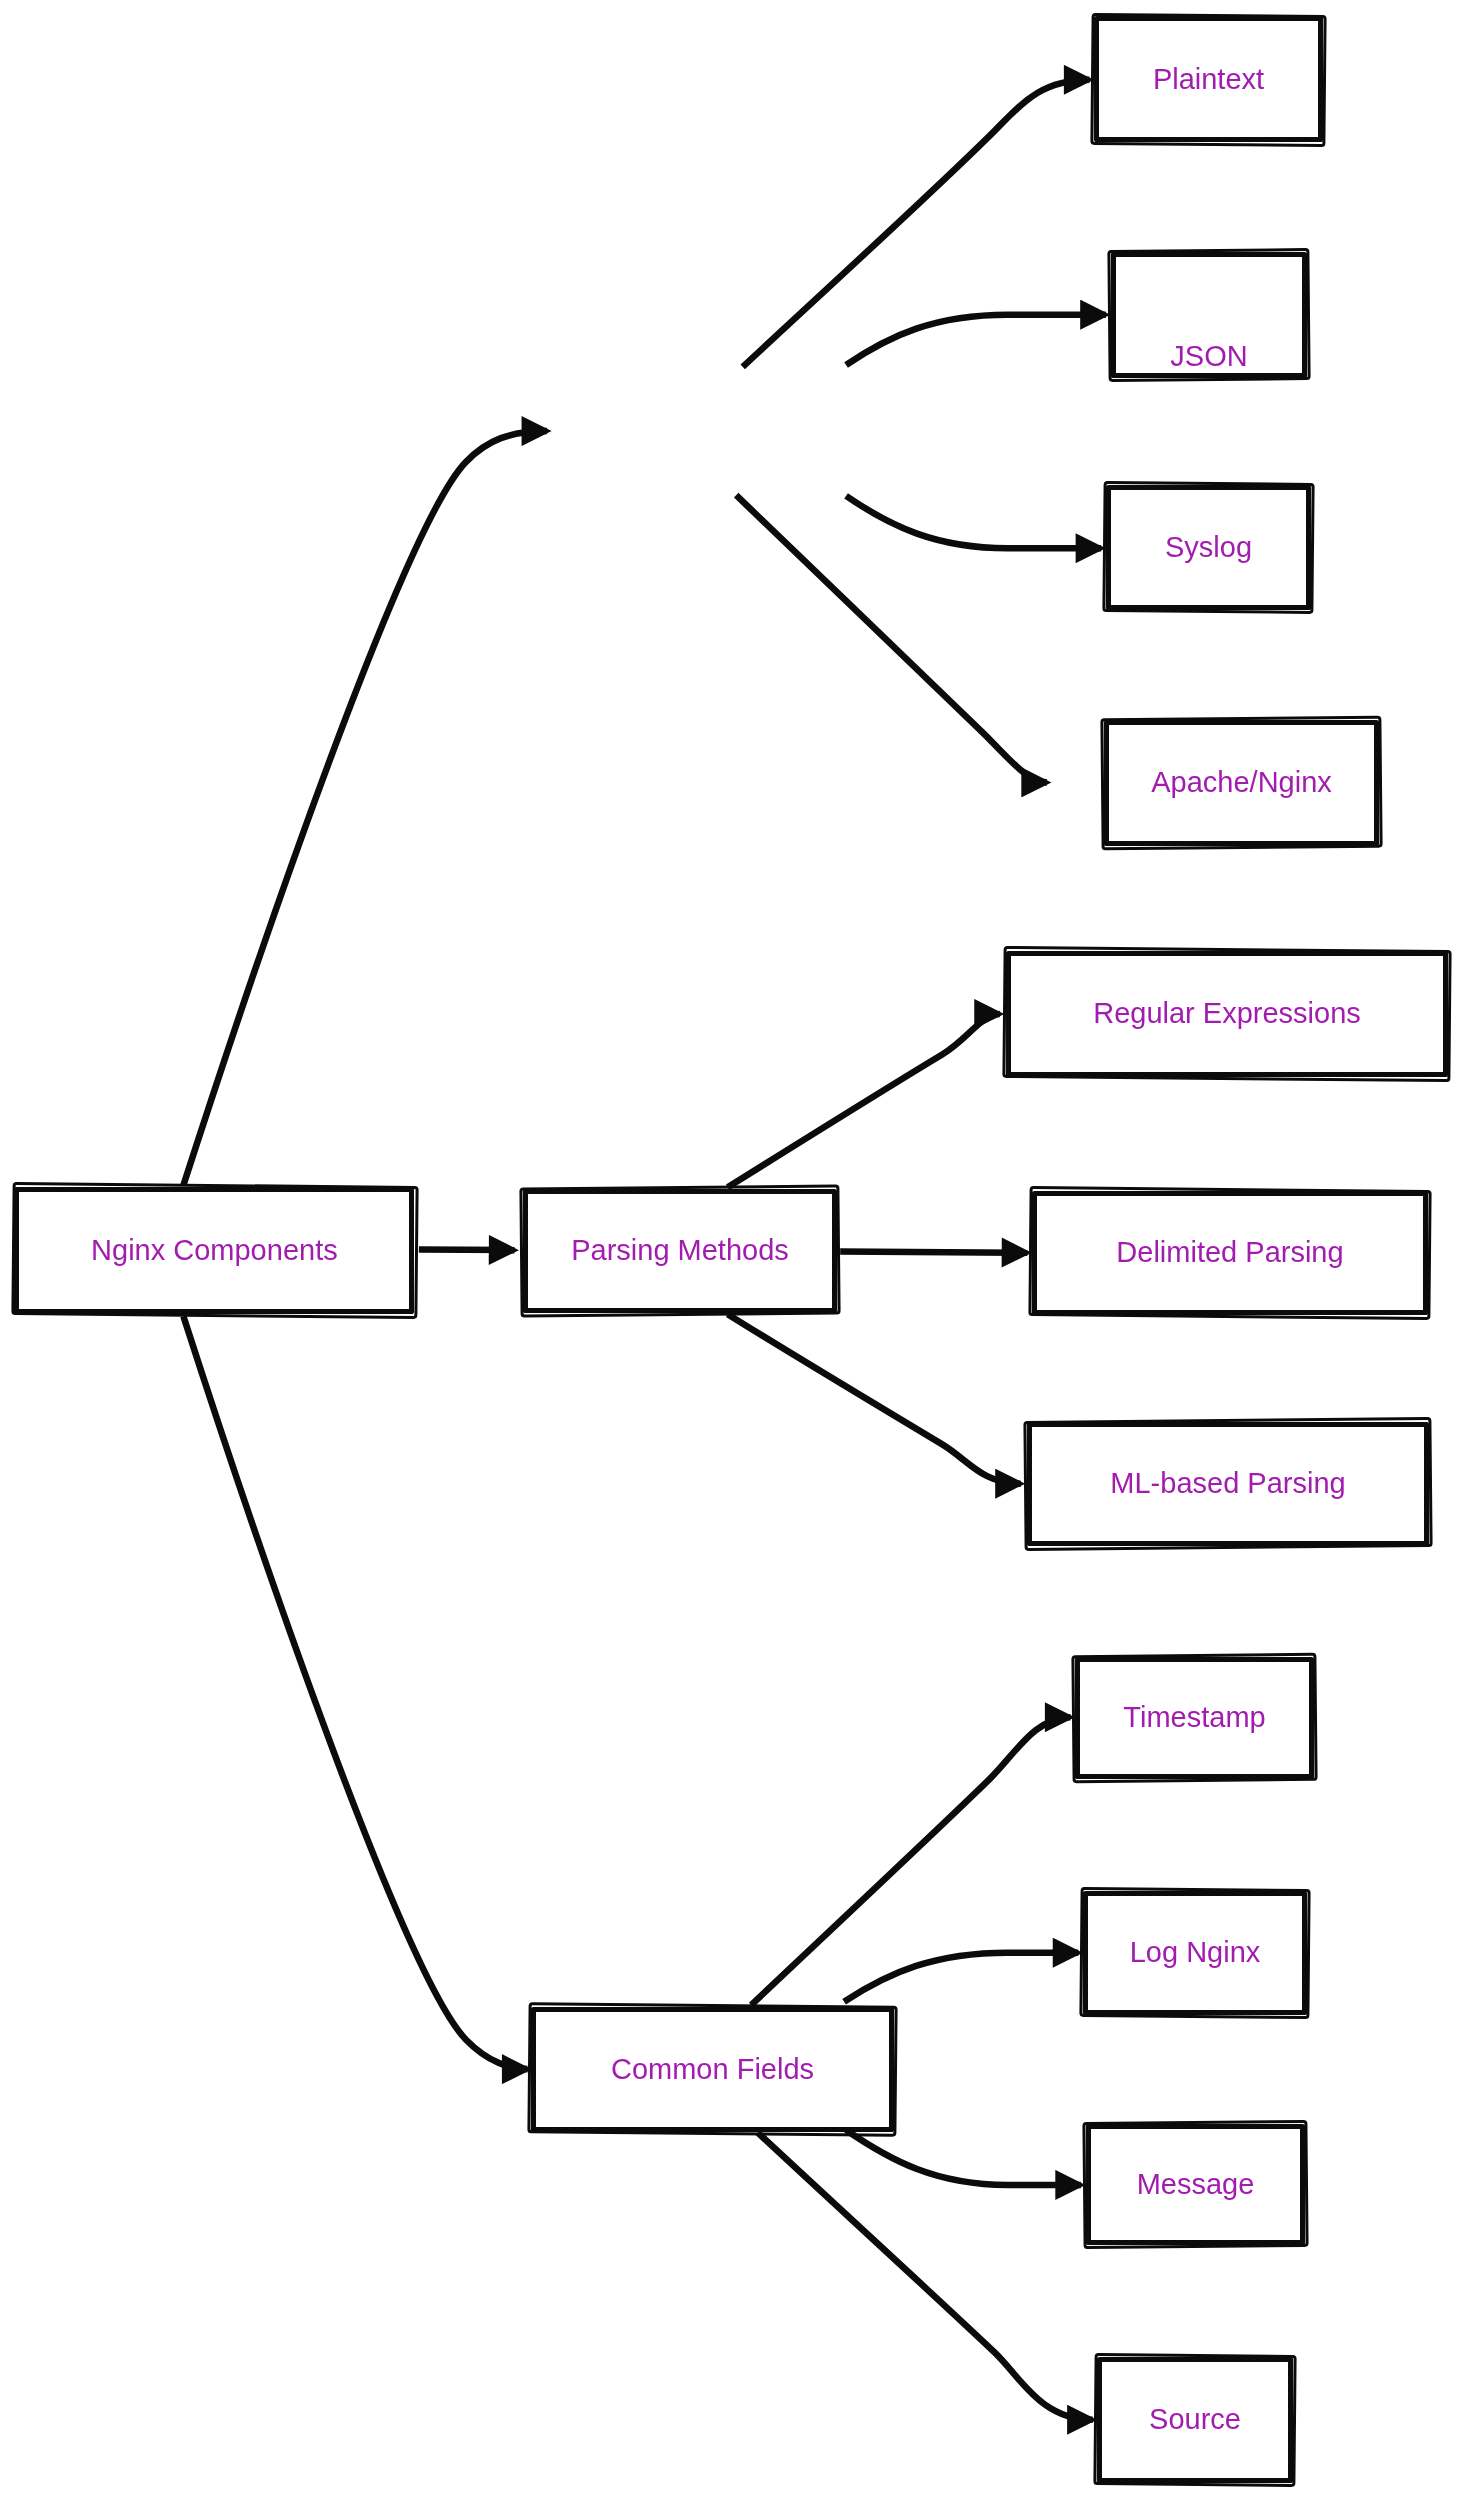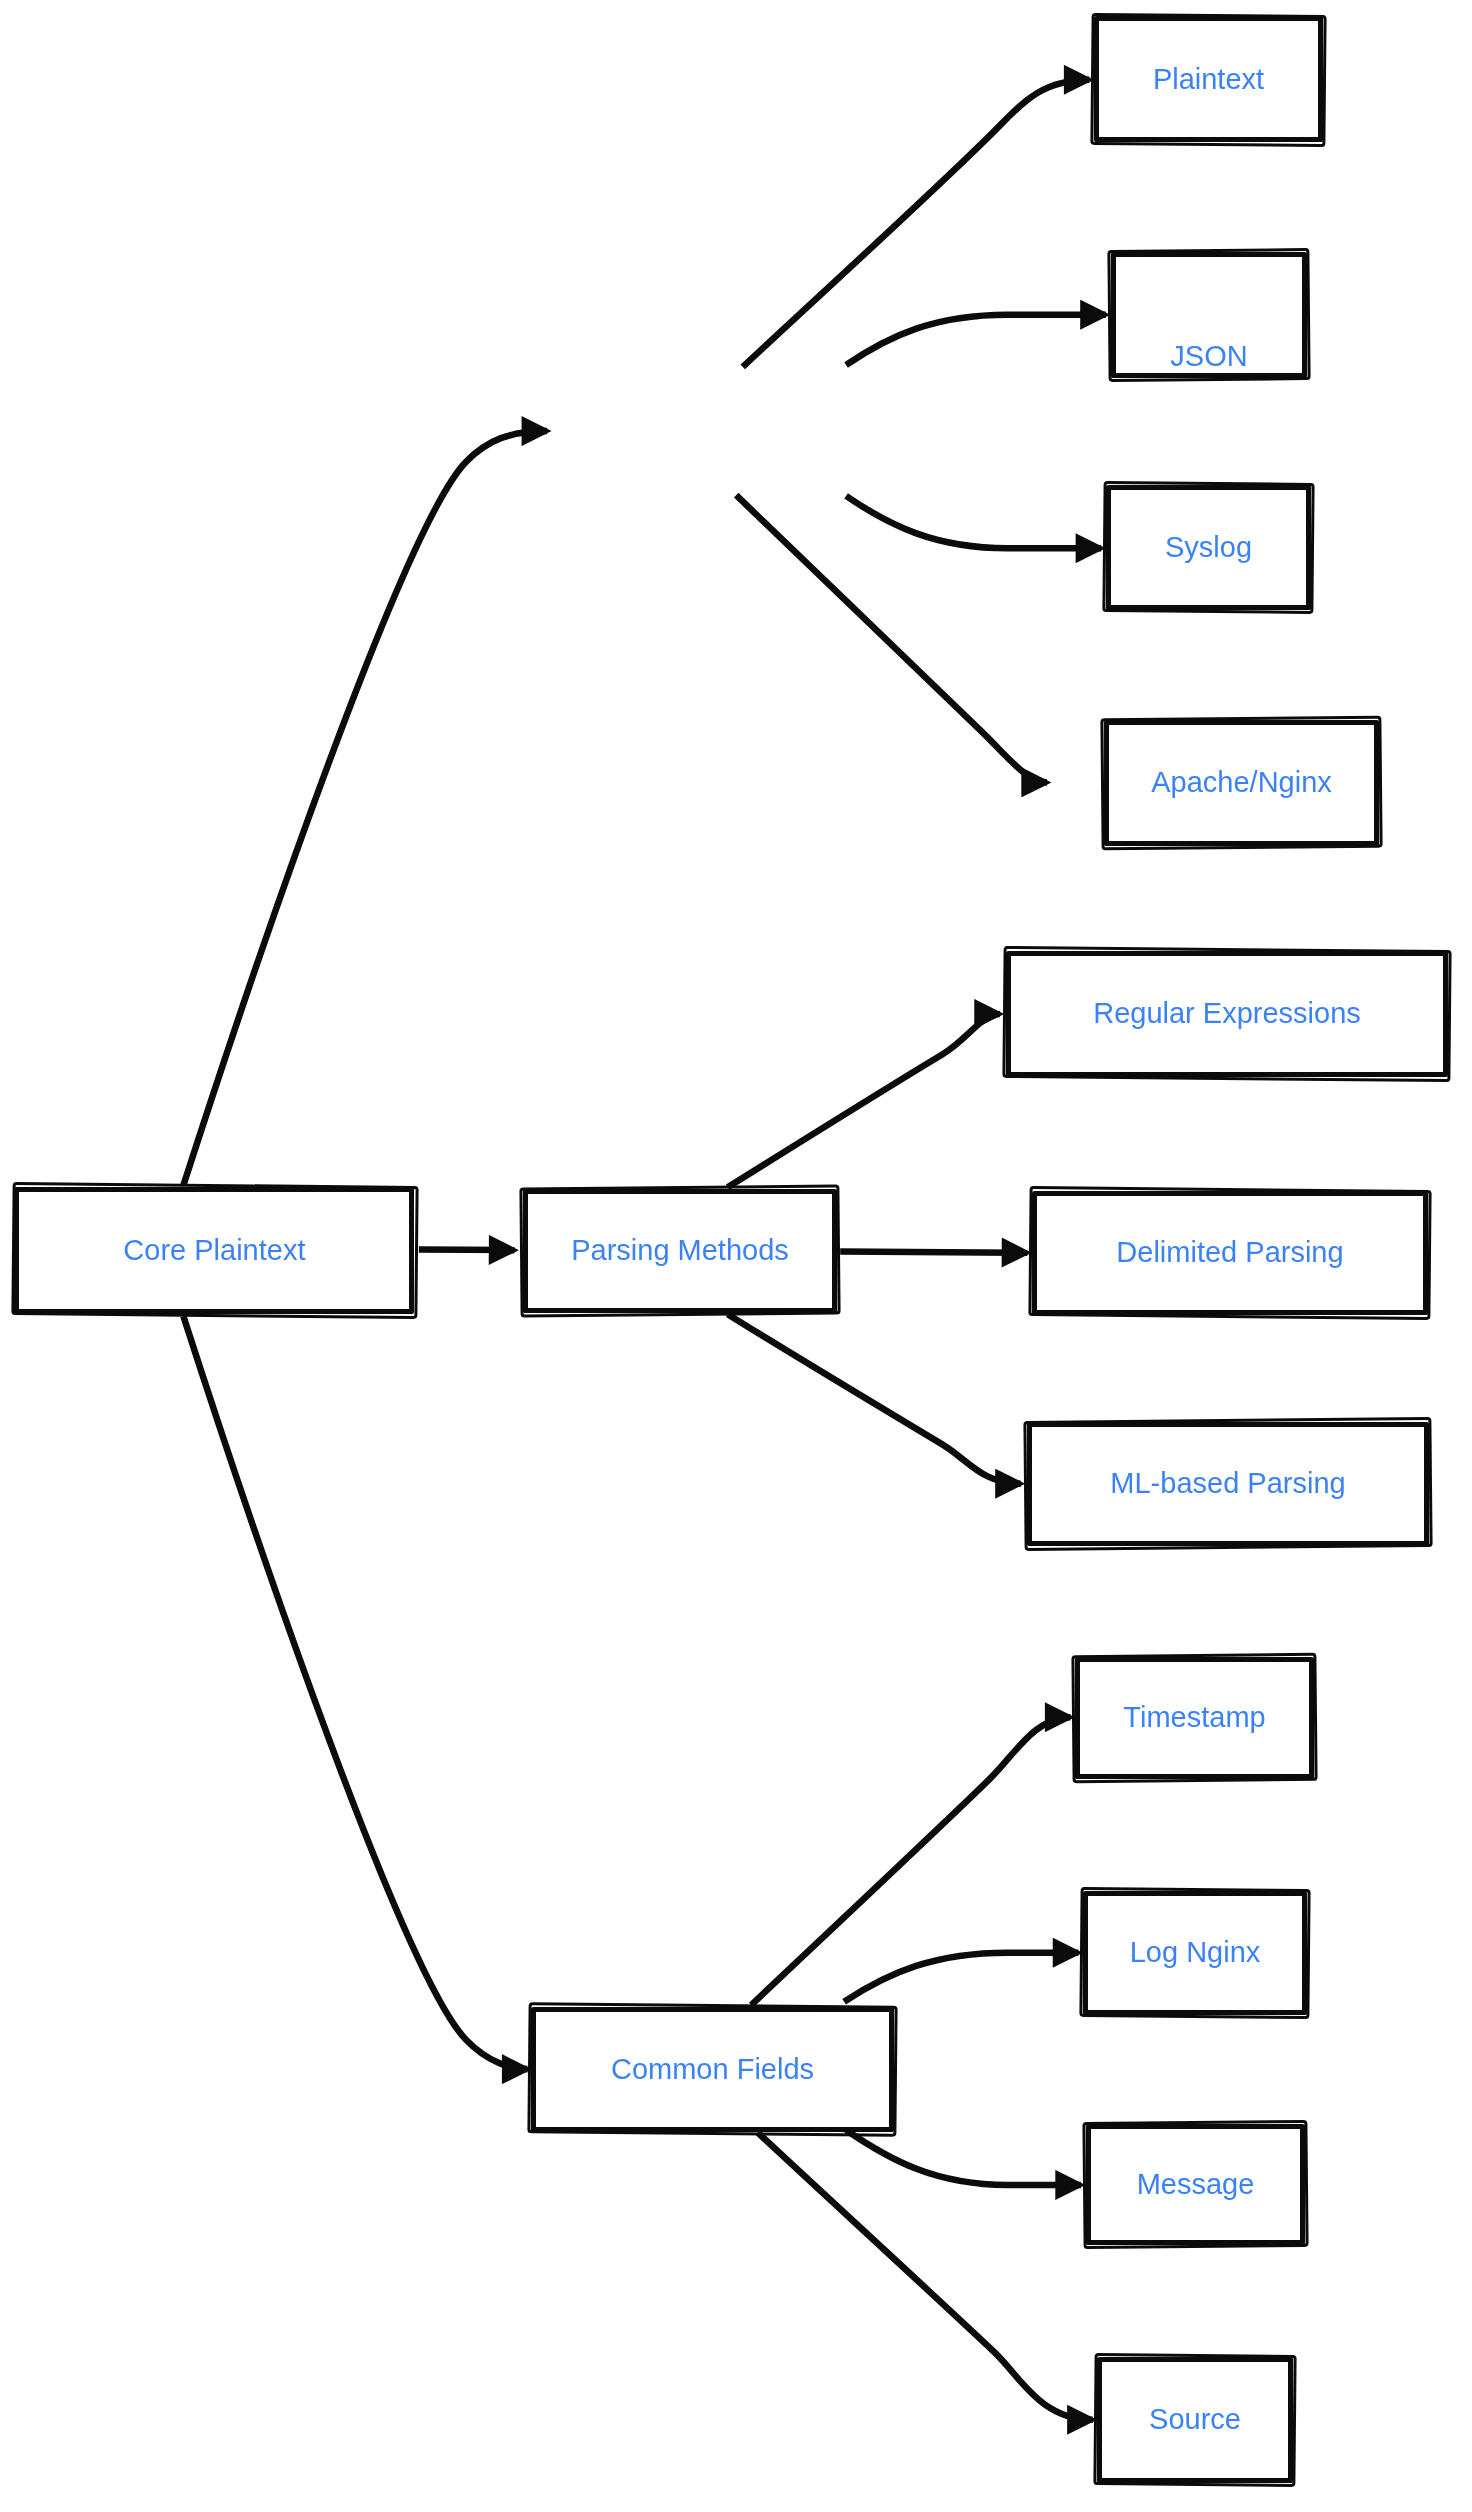--- a/index.html
+++ b/index.html
@@ -26,21 +26,21 @@
     position: absolute;
     box-sizing: border-box;
     background: #ffffff;
     border: 5.2px solid #0b0b0b;
     border-radius: 2.6px;
     display: flex;
     align-items: center;
     justify-content: center;
     text-align: center;
     font-size: 29px;
-    color: #3b82f6;
+    color: #a21caf;
     line-height: 1.15;
   }
   
   .node::before {
     content: "";
     position: absolute;
     inset: -7.9px;
     border: 3.3px solid #0b0b0b;
     border-radius: 3.9px;
     pointer-events: none;
@@ -86,21 +86,21 @@
     <path class="edge" d="M 1112,1815 C 1200,1760 1360,1660 1440,1612 C 1480,1588 1500,1550 1528,1550" marker-end="url(#arrow)"></path>
     <path class="edge" d="M 1284,1913 L 1570,1915" marker-end="url(#arrow)"></path>
     <path class="edge" d="M 1112,2009 C 1200,2064 1360,2160 1440,2208 C 1480,2232 1500,2268 1560,2268" marker-end="url(#arrow)"></path>
     <path class="edge" d="M 1148,3065 C 1240,2978 1430,2800 1510,2722 C 1550,2684 1580,2625 1636,2625" marker-end="url(#arrow)"></path>
     <path class="edge" d="M 1290,3060 C 1360,3014 1430,2985 1540,2985 L 1648,2985" marker-end="url(#arrow)"></path>
     <path class="edge" d="M 1293,3256 C 1360,3302 1430,3340 1540,3340 L 1652,3340" marker-end="url(#arrow)"></path>
     <path class="edge" d="M 1158,3260 C 1250,3346 1440,3520 1520,3596 C 1560,3634 1590,3699 1670,3699" marker-end="url(#arrow)"></path>
   </svg>
 
   <div class="node r1" id="n-core">
-    <span>Core Plaintext</span>
+    <span>Nginx Components</span>
   </div>
 
 
   <div class="node r1" id="n-plaintext">
     <span>Plaintext</span>
   </div>
 
   <div class="node r2" id="n-json">
     <span>JSON</span>
   </div>

